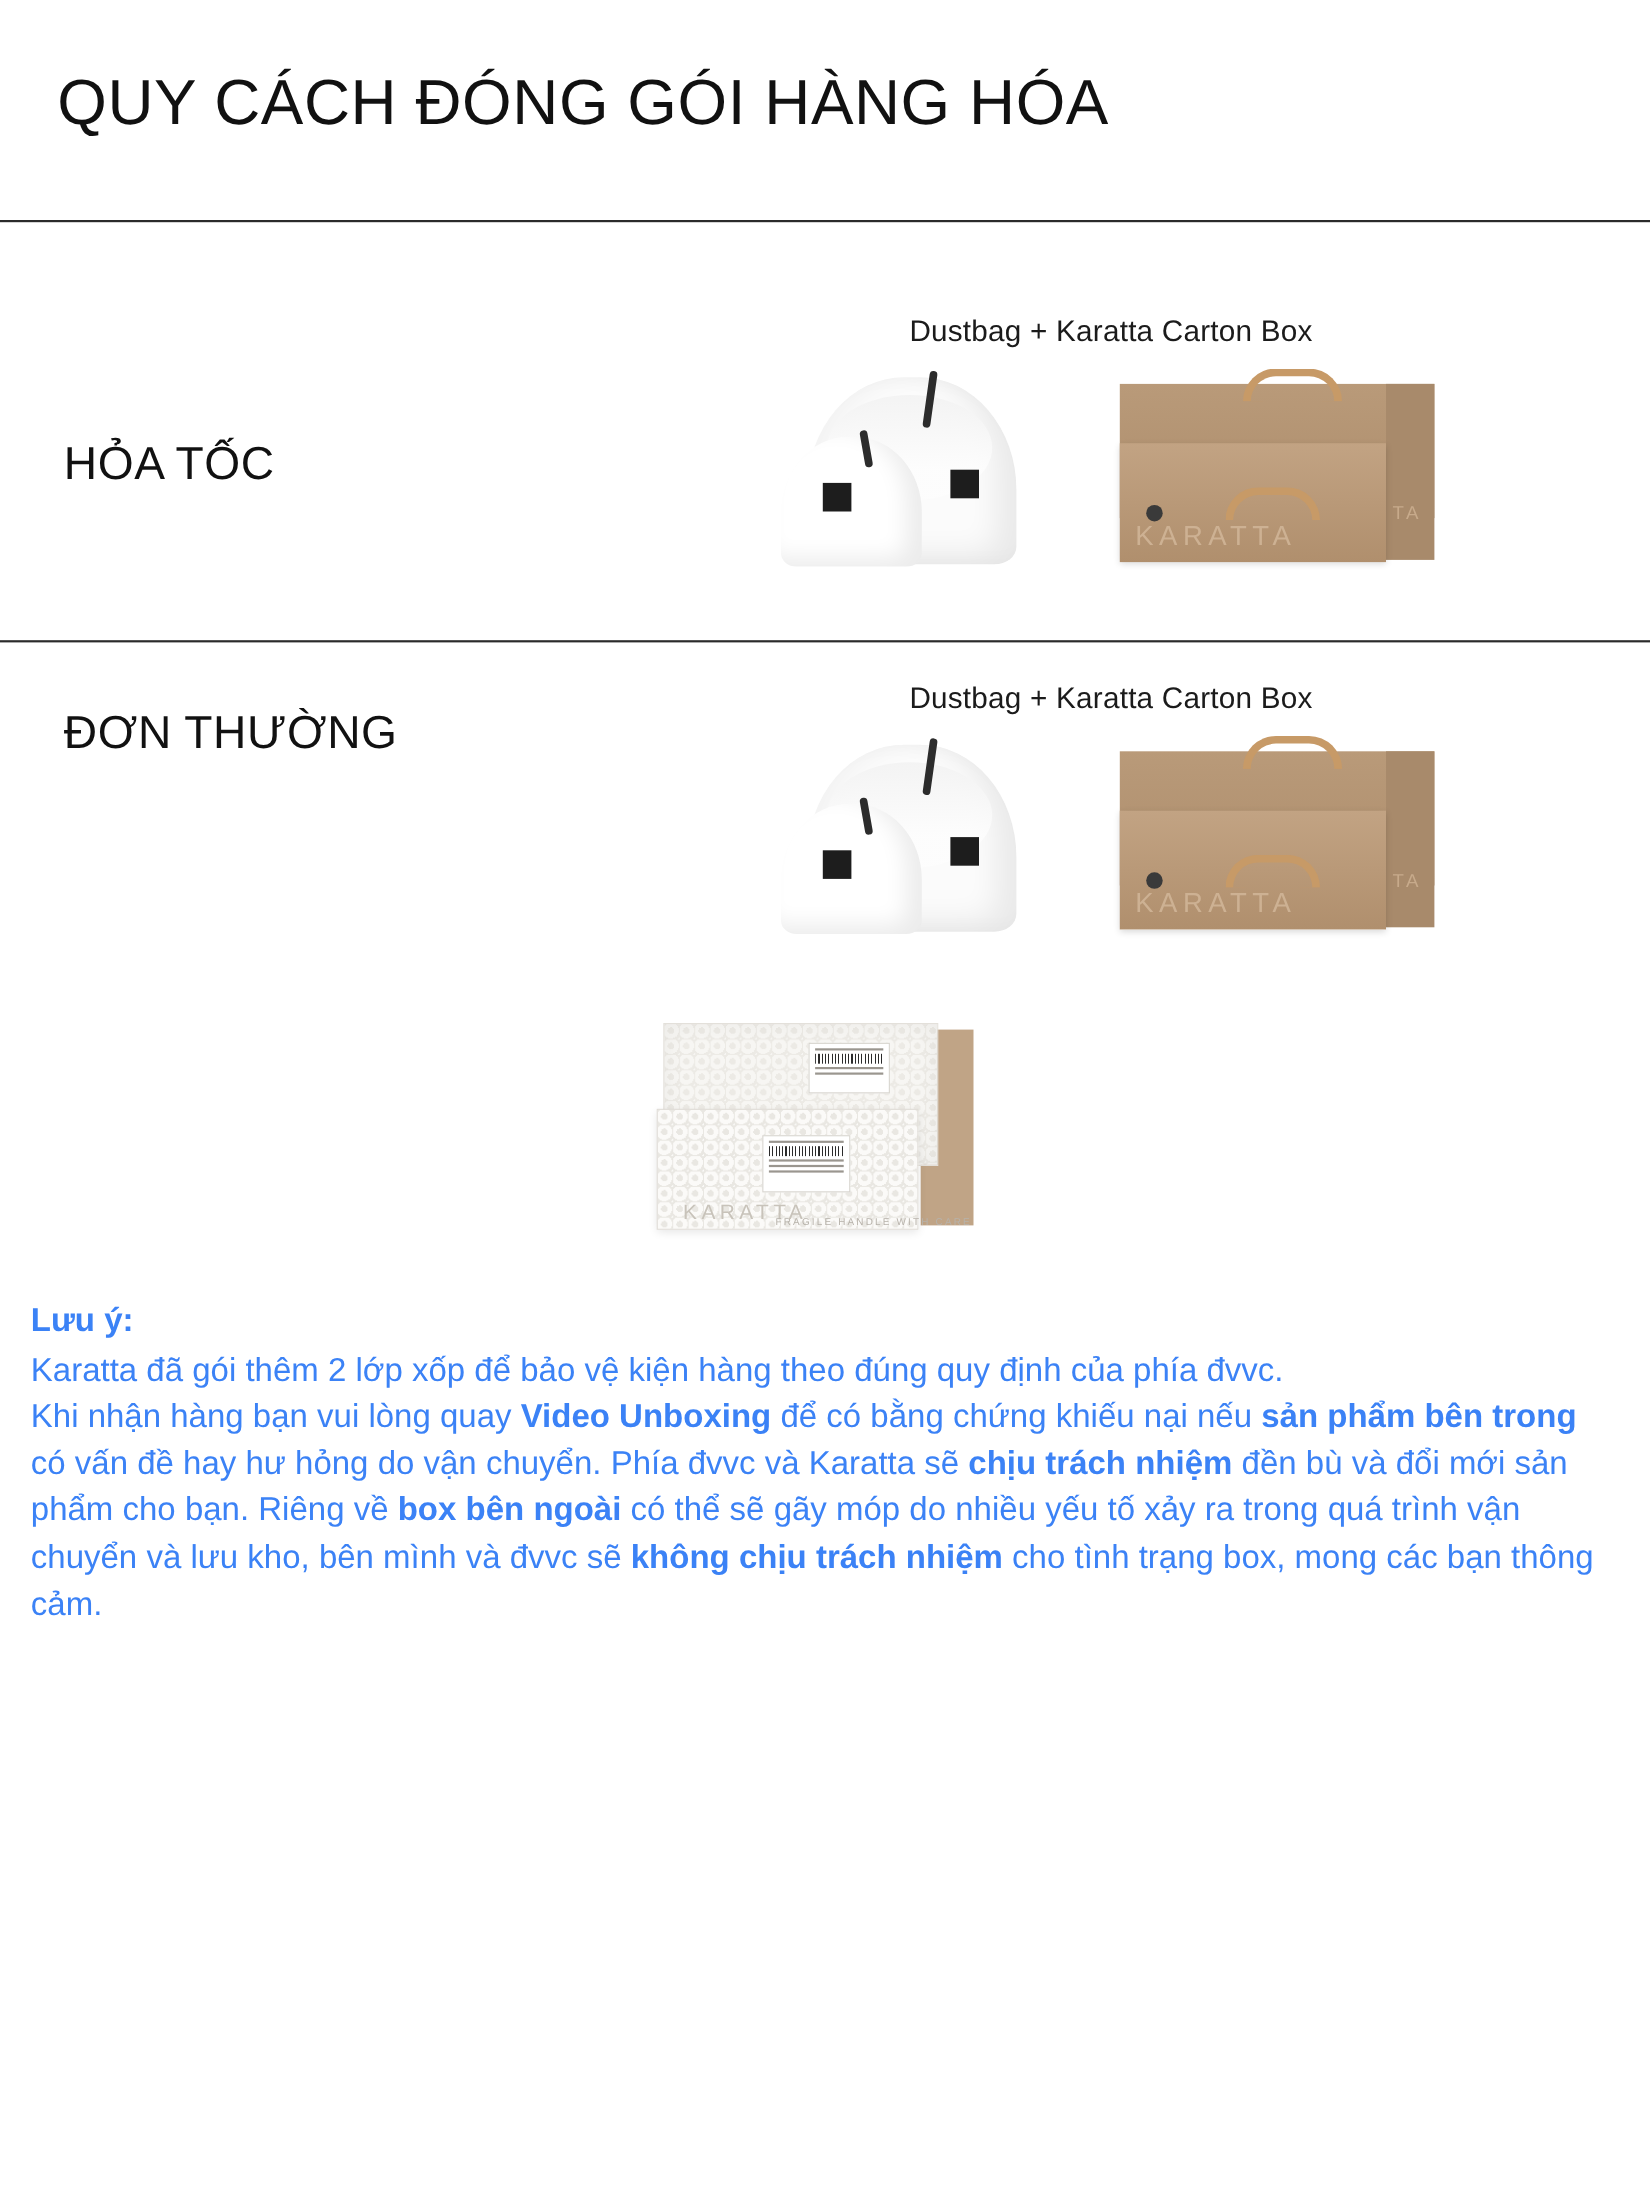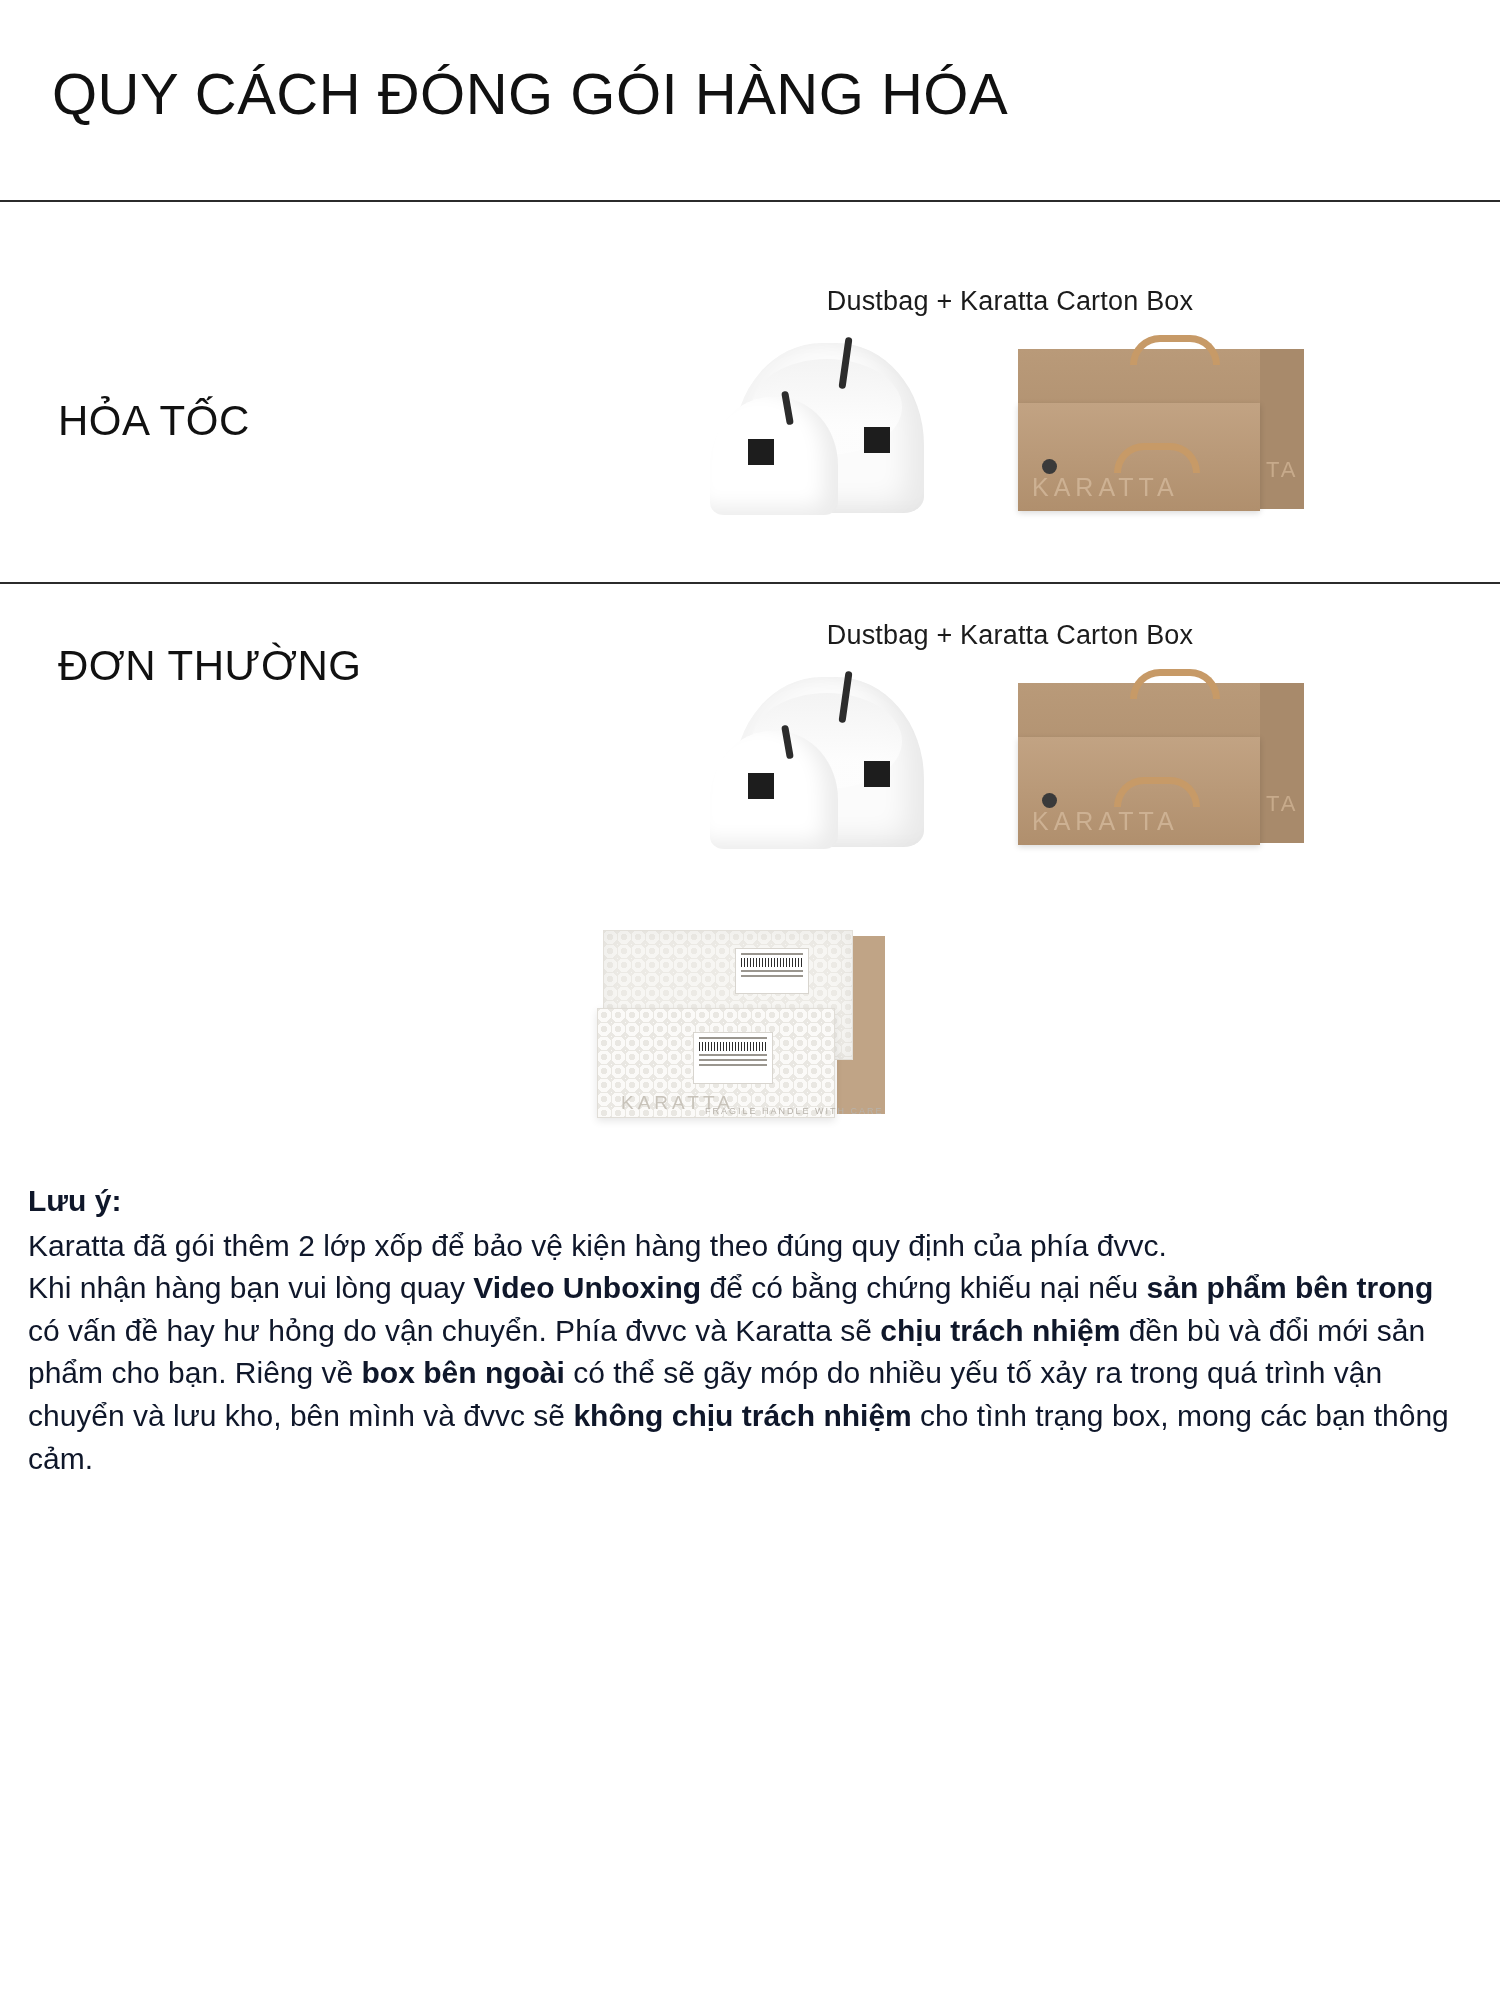--- a/index.html
+++ b/index.html
@@ -170,21 +170,21 @@
     position: absolute;
     left: 34px; top: 138px;
     font-size: 25px;
     letter-spacing: 5px;
     color: #cdb193;
     font-weight: 400;
   }
   .box-text-side {
     position: absolute;
     left: 268px; top: 122px;
-    font-size: 22px;
+    font-size: 17px;
     letter-spacing: 3px;
     color: #c7aa8b;
   }
 
   
   .foam-wrap {
     position: relative;
     width: 330px;
     height: 230px;
     margin: 10px auto 0;
@@ -244,21 +244,21 @@
     font-size: 9px;
     letter-spacing: 2px;
     color: #b7b2aa;
   }
 
   
   .notes {
     padding: 30px 44px 0 28px;
     font-size: 30px;
     line-height: 1.42;
-    color: #0f172a;
+    color: #3b82f6;
   }
   .notes .note-head {
     font-weight: 700;
     margin-bottom: 2px;
   }
   .notes p {
     margin: 0;
   }
   .notes b { font-weight: 700; }
 

